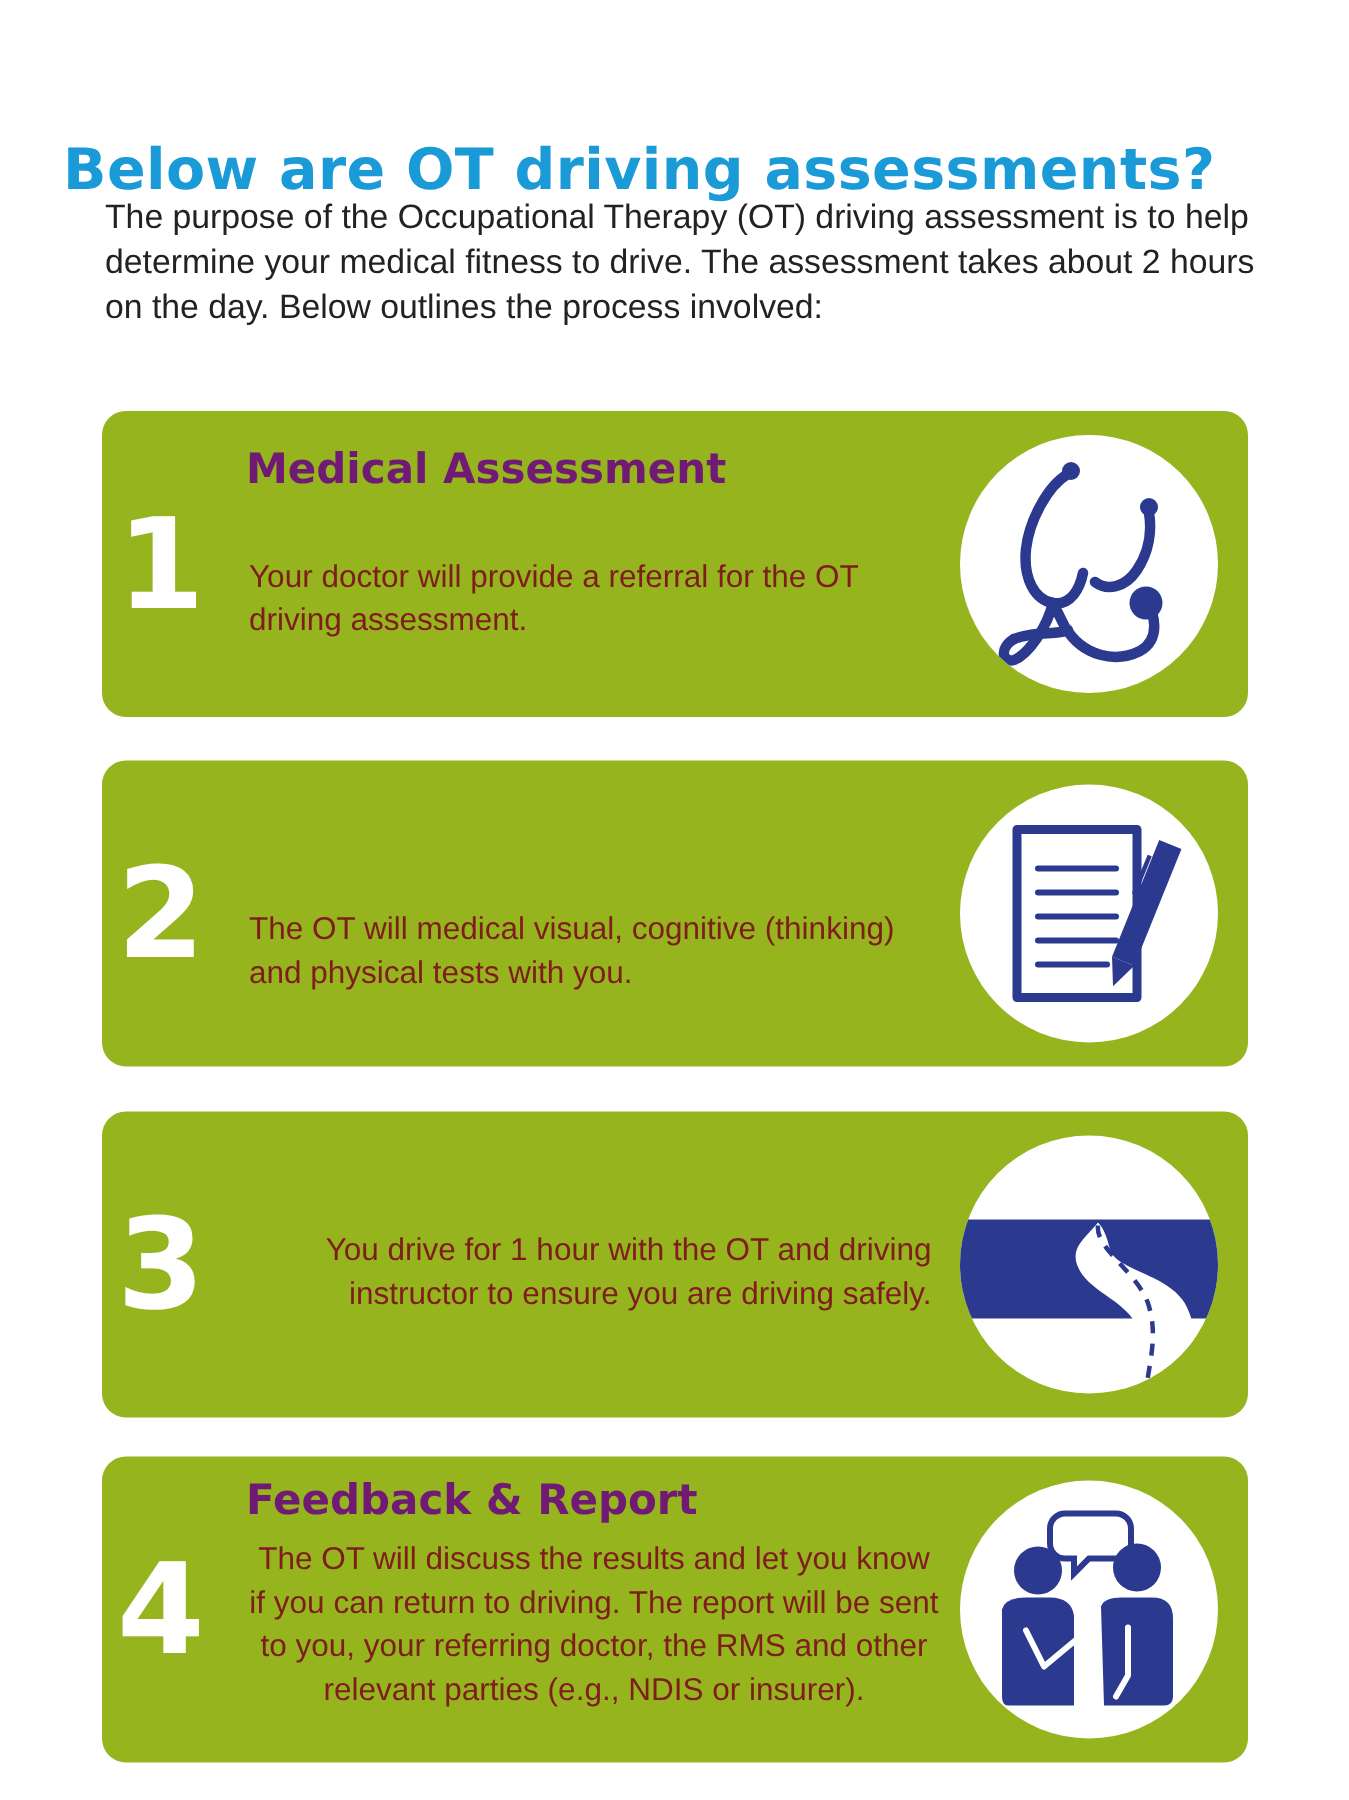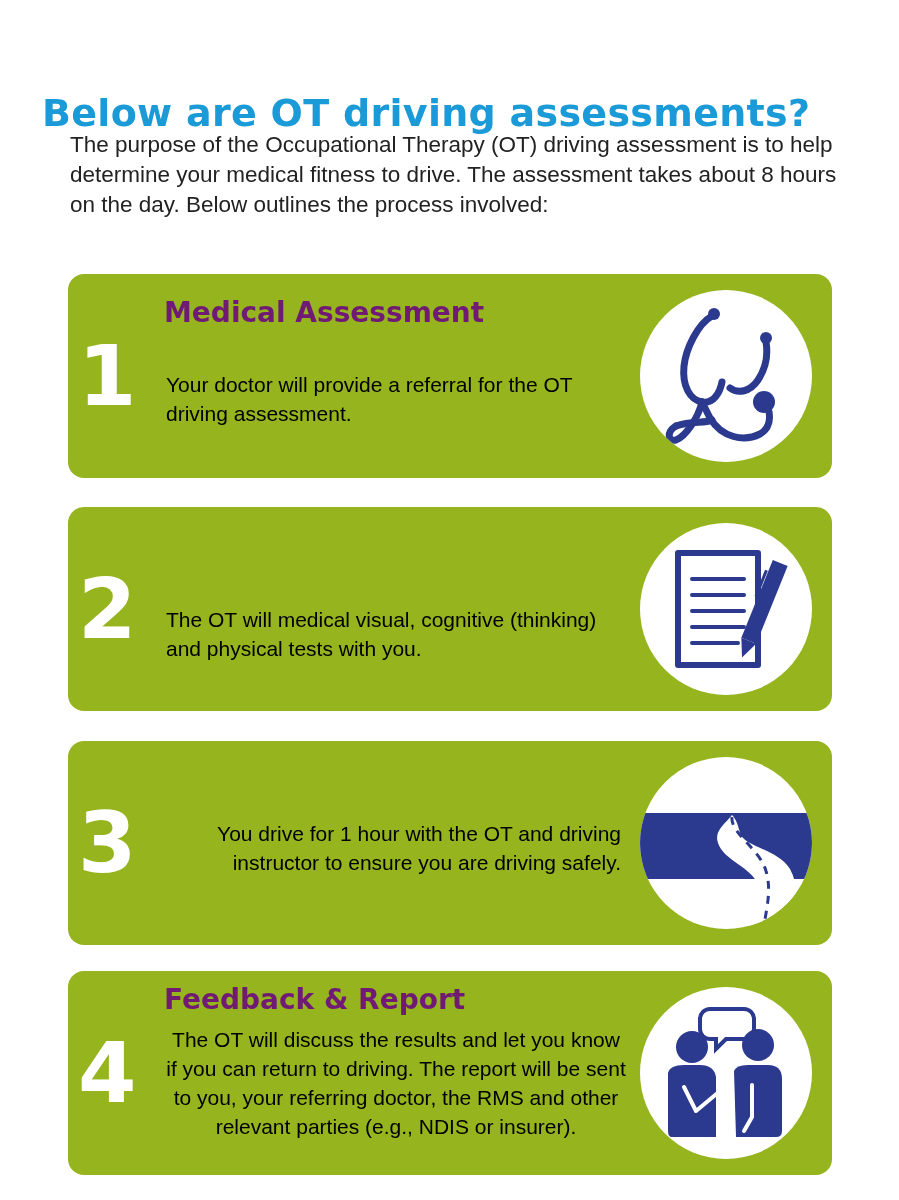--- a/index.html
+++ b/index.html
@@ -25,33 +25,33 @@
     font-family: "DejaVu Sans", sans-serif; font-weight: bold; font-size: 84px; color: #ffffff;
     line-height: 1;
   }
   .card-title {
     position: absolute; left: 96px; top: 22px;
     font-family: "DejaVu Sans", sans-serif; font-weight: bold; font-size: 28px; color: #701a75;
     white-space: nowrap;
   }
   .card-body {
     position: absolute; left: 98px; width: 455px;
-    font-size: 21px; line-height: 29px; color: #000000;
+    font-size: 21px; line-height: 29px; color: #7f1d1d;
   }
   .icon-circle {
     position: absolute; right: 20px; top: 50%; transform: translateY(-50%);
     width: 172px; height: 172px; border-radius: 50%; background: #ffffff; overflow: hidden;
   }
   .icon-circle svg { width: 172px; height: 172px; display: block; }
 </style>
 </head>
 <body>
 
 <h1 class="title">Below are OT driving assessments?</h1>
-<p class="intro" style="margin:0;">The purpose of the Occupational Therapy (OT) driving assessment is to help determine your medical fitness to drive. The assessment takes about 8 hours on the day. Below outlines the process involved:</p>
+<p class="intro" style="margin:0;">The purpose of the Occupational Therapy (OT) driving assessment is to help determine your medical fitness to drive. The assessment takes about 2 hours on the day. Below outlines the process involved:</p>
 
 <div class="card" style="top:274px;">
   <div class="num">1</div>
   <div class="card-title">Medical Assessment</div>
   <div class="card-body" style="top:96px;">Your doctor will provide a referral for the OT driving assessment.</div>
   <div class="icon-circle">
     <svg viewBox="0 0 172 172">
       <g fill="none" stroke="#2b3a8f" stroke-width="7" stroke-linecap="round" stroke-linejoin="round">
         <path d="M72 26 C58 34 46 58 44 76 C42 96 50 110 62 112 C74 114 80 102 82 92"></path>
         <path d="M62 112 C58 128 46 146 36 150 C28 152 26 142 36 136"></path>

